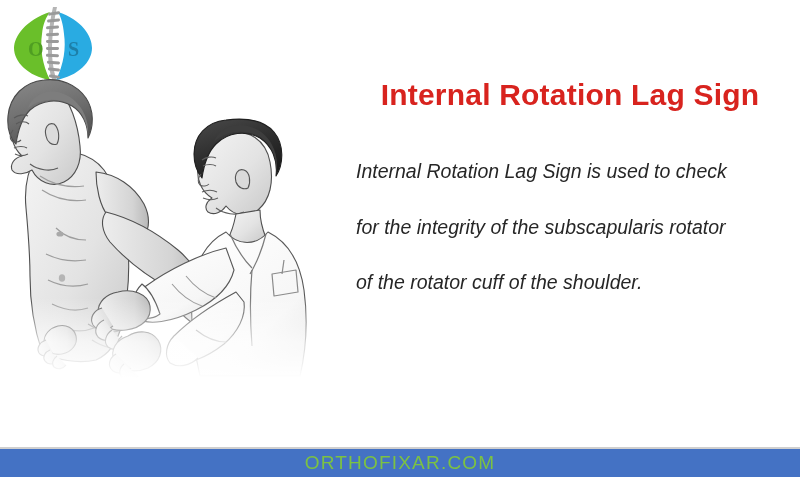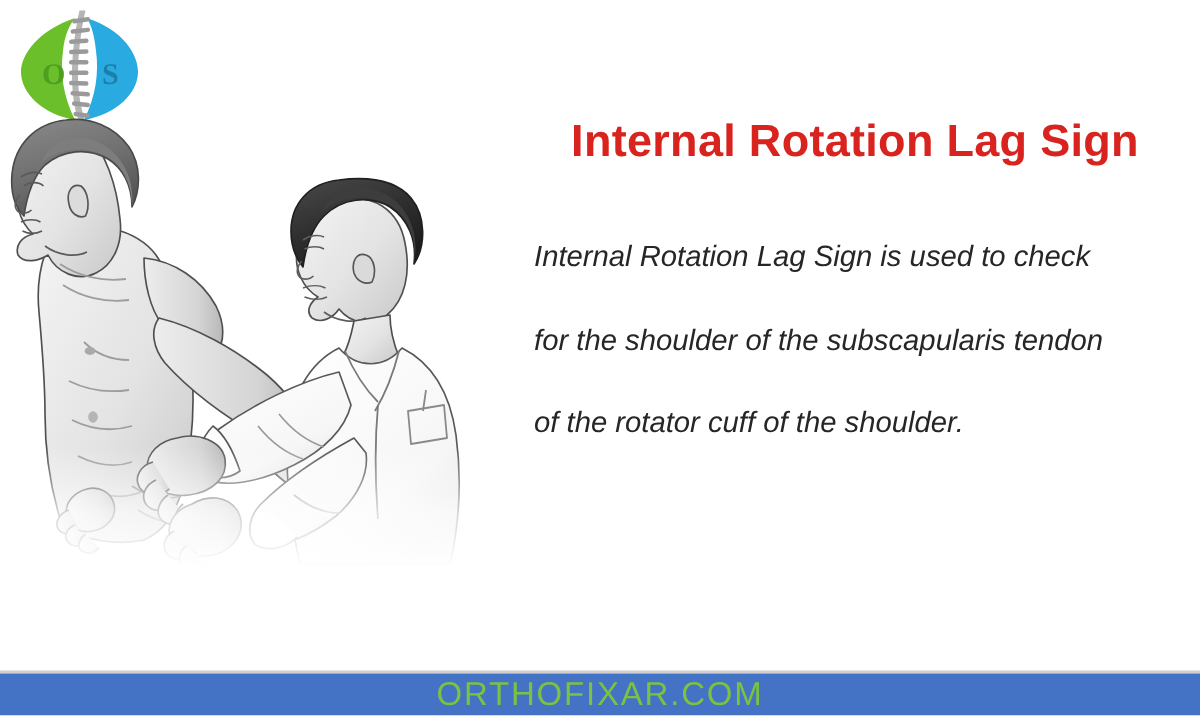--- a/index.html
+++ b/index.html
@@ -63,21 +63,21 @@
     width:800px; height:2px;
     background:#cfcfcf;
   }
   #footer-bar {
     position:absolute; left:0; top:449px;
     width:800px; height:28px;
     background:#4472C4;
     display:flex; align-items:center; justify-content:center;
   }
   #footer-text {
-    font-size:22px;
+    font-size:19px;
     font-weight:normal;
     color:#7CC242;
     letter-spacing:1.2px;
   }
 </style>
 </head>
 <body>
 
 <div id="slide">
 
@@ -318,21 +318,21 @@
           <path d="M196 252 C206 260 216 264 226 264"></path>
         </g>
       </g>
 
       <rect x="0" y="220" width="352" height="80" fill="url(#fadeBottom)" stroke="none"></rect>
     </svg>
   </div>
 
   <div id="body-text">
     <div class="body-line">Internal Rotation Lag Sign is used to check</div>
-    <div class="body-line">for the shoulder of the subscapularis tendon</div>
+    <div class="body-line">for the integrity of the subscapularis rotator</div>
     <div class="body-line">of the rotator cuff of the shoulder.</div>
   </div>
 
   <div id="footer-rule"></div>
   <div id="footer-bar">
     <span id="footer-text">ORTHOFIXAR.COM</span>
   </div>
 
 </div>
 

